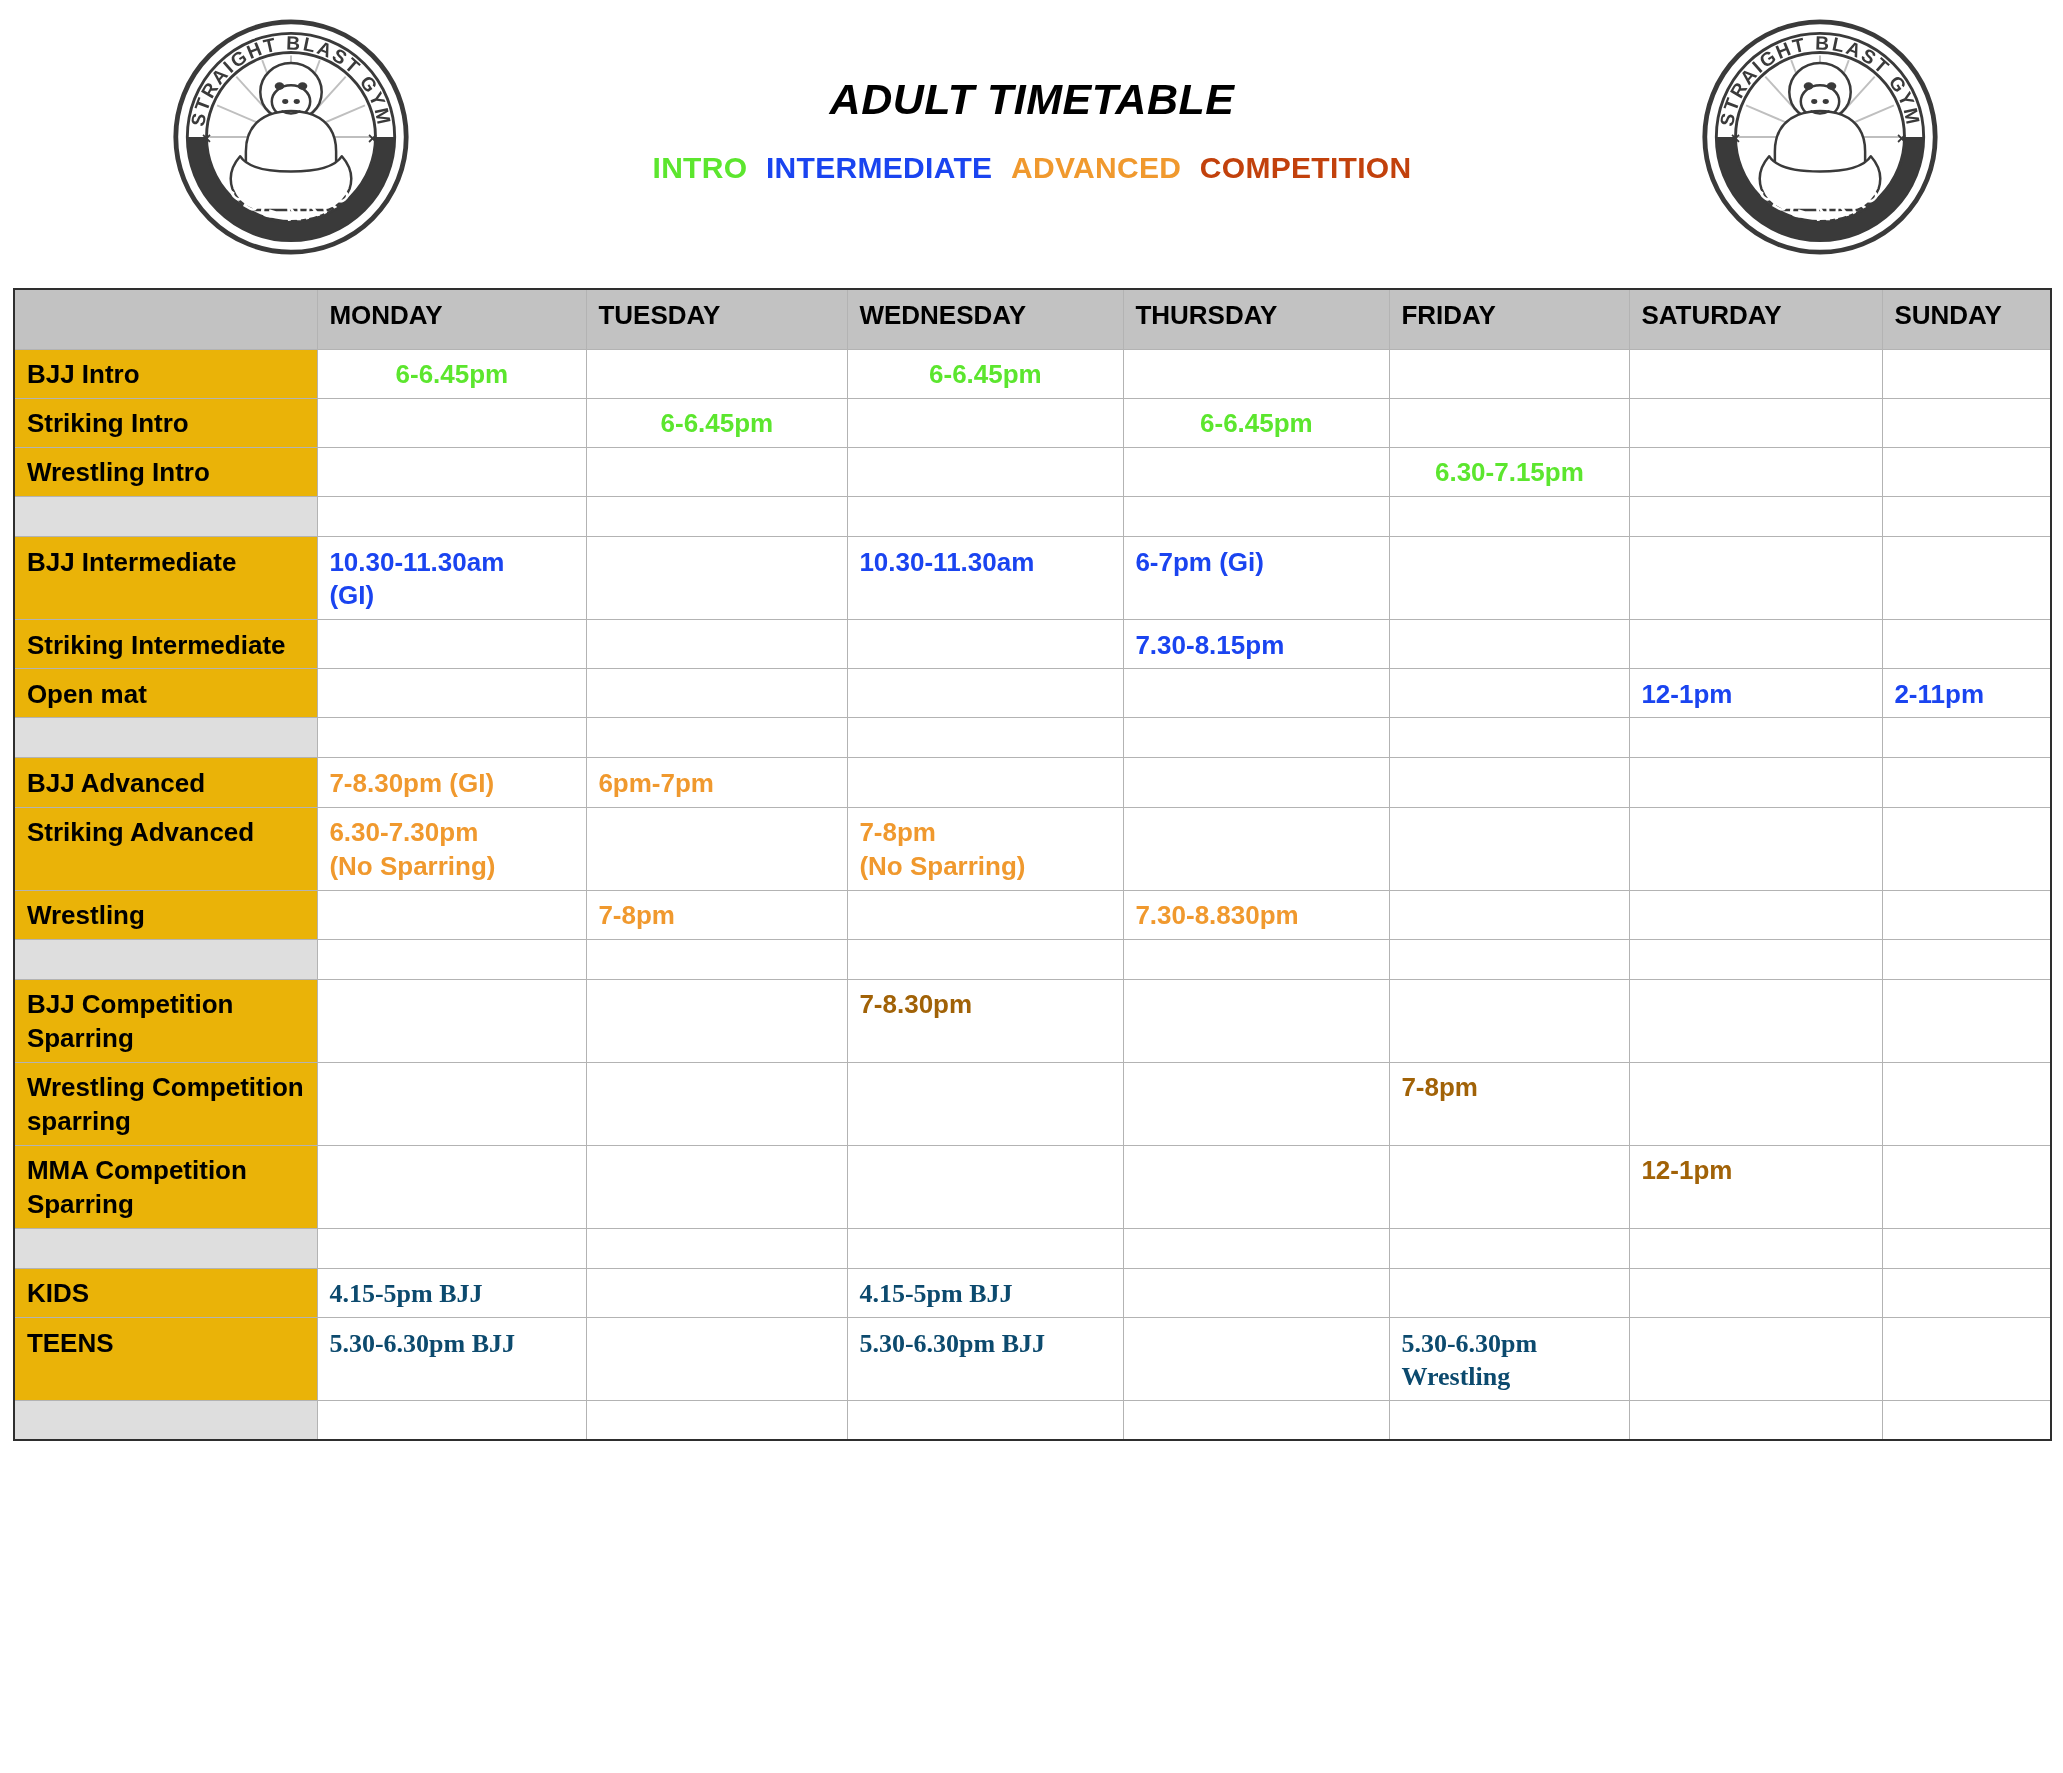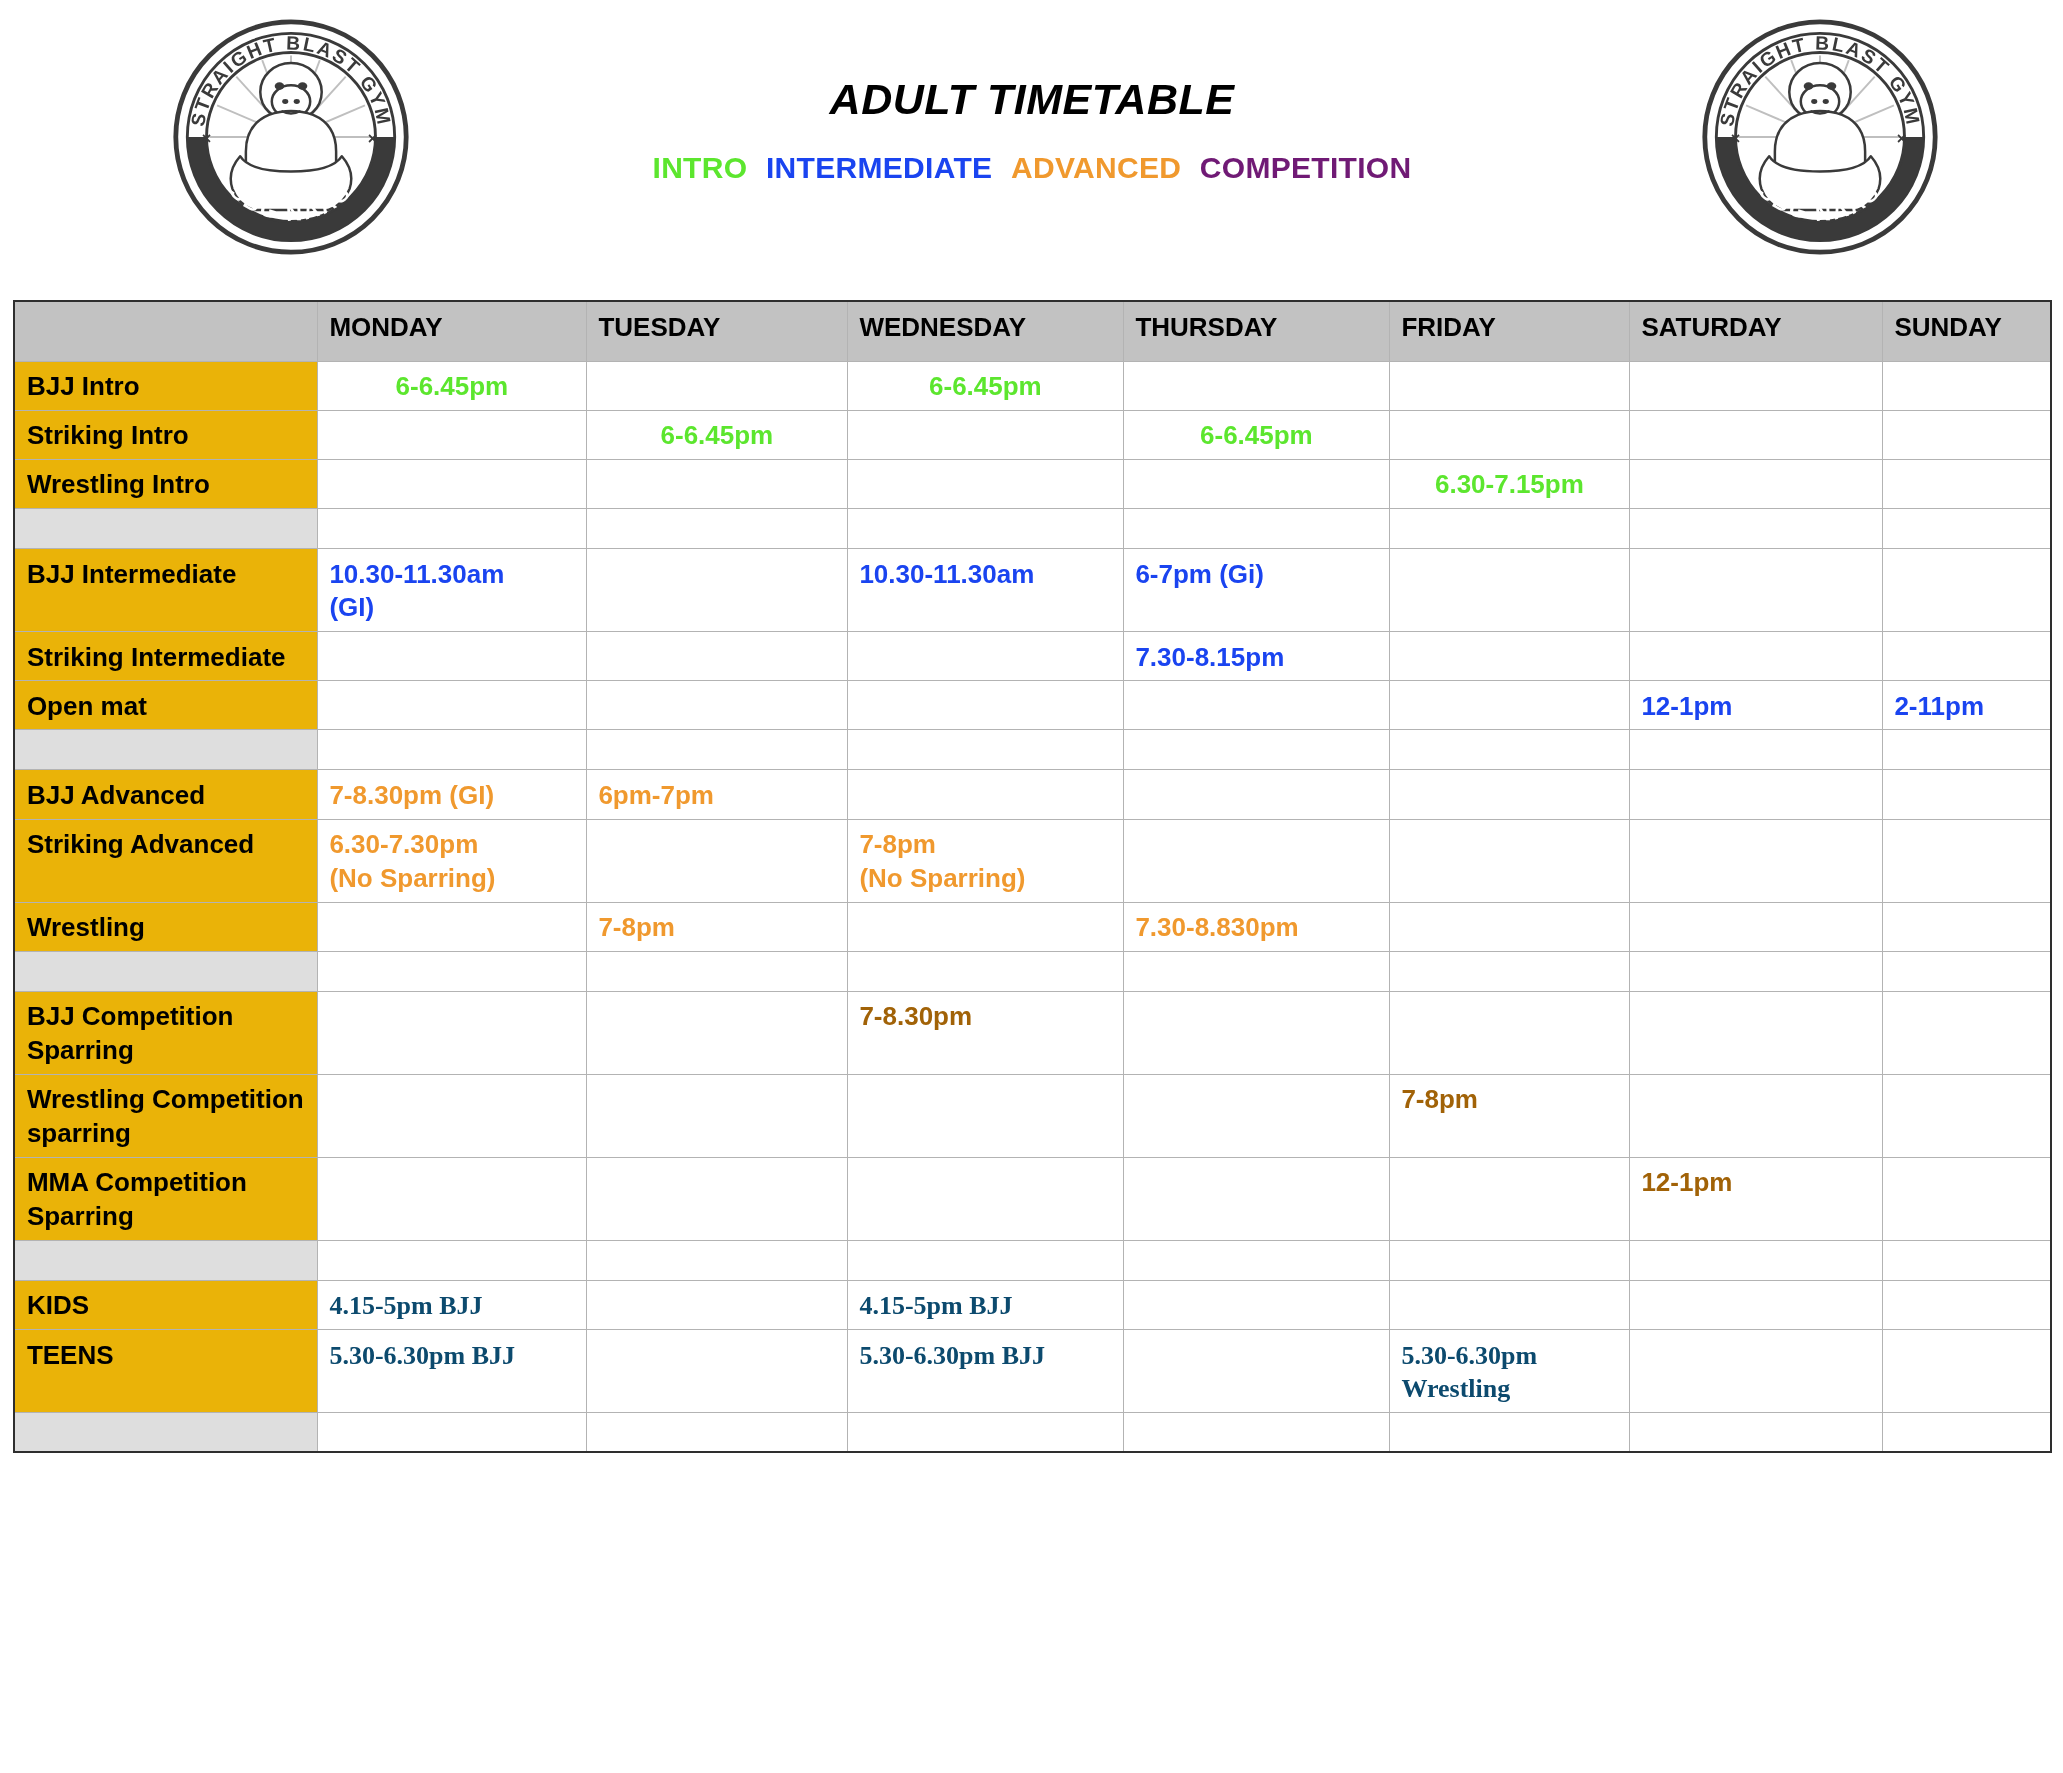--- a/index.html
+++ b/index.html
@@ -53,21 +53,21 @@
     font-size: 30px;
     font-weight: bold;
     letter-spacing: 0.3px;
   }
   .subtitle span { margin: 0 5px; }
 
   
   .table-wrap {
     position: absolute;
     left: 13.4px;
-    top: 300px;
+    top: 288px;
     width: 2037px;
   }
 
   table.timetable {
     border-collapse: collapse;
     width: 2037px;
     table-layout: fixed;
     border: 2.9px solid #2e2e2e;
   }
 
@@ -172,21 +172,21 @@
       <text x="205" y="132" font-family="'Liberation Sans', sans-serif" font-size="17" font-weight="bold" fill="#3a3a3a">×</text>
     </svg>
   </div>
 
   <div class="title-block">
     <span class="main-title">ADULT TIMETABLE</span>
     <span class="subtitle">
       <span style="color:#5ce62e">INTRO</span>
       <span style="color:#1a44f0">INTERMEDIATE</span>
       <span style="color:#f0992e">ADVANCED</span>
-      <span style="color:#701a75">COMPETITION</span>
+      <span style="color:#c2410c">COMPETITION</span>
     </span>
   </div>
 
   <div class="logo logo-right">
     <svg viewBox="0 0 250 250" xmlns="http://www.w3.org/2000/svg">
       <defs>
         <path id="arcTopR" d="M 34 125 A 91 91 0 0 1 216 125"></path>
         <path id="arcBotR" d="M 38 125 A 87 87 0 0 0 212 125"></path>
       </defs>
       <circle cx="125" cy="125" r="120" fill="#ffffff" stroke="#3a3a3a" stroke-width="5"></circle>

